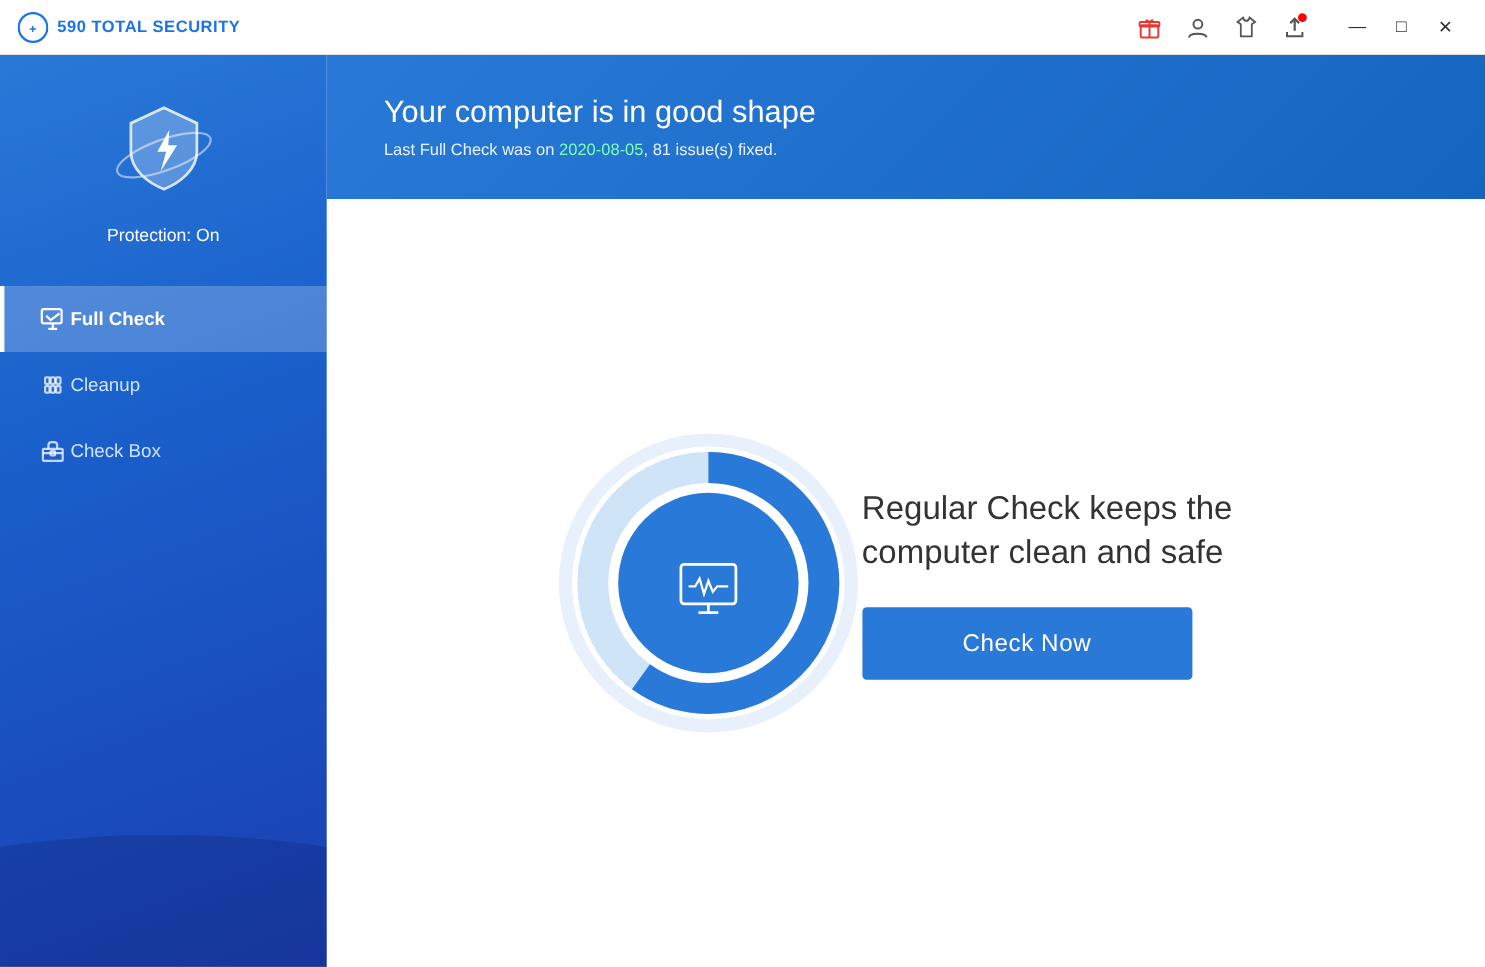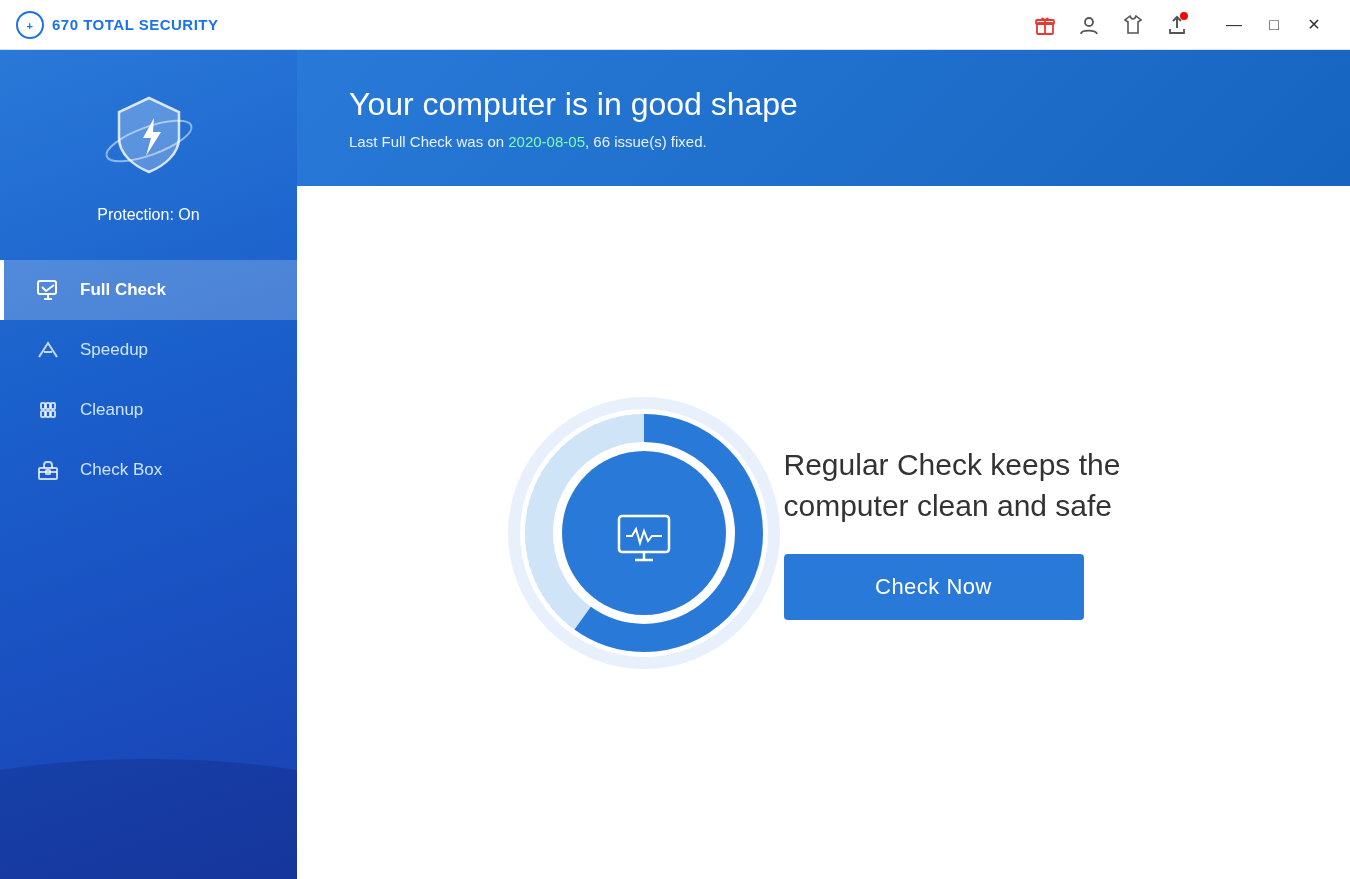--- a/index.html
+++ b/index.html
@@ -113,21 +113,21 @@
       margin-top: 6px;
     }
 
     .sidebar-nav {
       margin-top: 36px;
       width: 100%;
     }
     .nav-item {
       display: flex;
       align-items: center;
-      gap: 20px;
+      gap: 4px;
       padding: 18px 36px;
       color: #cde4ff;
       font-size: 17px;
       font-weight: 400;
       cursor: pointer;
       transition: background 0.2s;
     }
     .nav-item.active {
       background: rgba(255,255,255,0.22);
       color: #fff;
@@ -146,21 +146,21 @@
     }
 
     
     .content-header {
       background: linear-gradient(135deg, #2979d8, #1565c0);
       padding: 36px 52px 36px 52px;
       color: #fff;
       flex-shrink: 0;
     }
     .content-header h1 {
-      font-size: 32px;
+      font-size: 28px;
       font-weight: 400;
       margin-bottom: 10px;
     }
     .content-header .subtitle {
       font-size: 15px;
       color: rgba(255,255,255,0.9);
     }
     .content-header .date-link {
       color: #7effb2;
       font-weight: 500;
@@ -219,21 +219,21 @@
 </head>
 <body>
 
 <div class="title-bar">
   <div class="title-bar-left">
 
     <svg viewBox="0 0 28 28" fill="none">
       <circle cx="14" cy="14" r="13" stroke="#1a73e8" stroke-width="2" fill="none"></circle>
       <text x="14" y="19" text-anchor="middle" font-size="11" font-weight="700" fill="#1a73e8">+</text>
     </svg>
-    <span>670 TOTAL SECURITY</span>
+    <span>590 TOTAL SECURITY</span>
   </div>
   <div class="title-bar-right">
     <button class="title-btn" title="Gift">
 
       <svg width="22" height="22" viewBox="0 0 22 22" fill="none">
         <rect x="3" y="9" width="16" height="11" rx="1" stroke="#e53935" stroke-width="1.8" fill="none"></rect>
         <rect x="2" y="6" width="18" height="4" rx="1" stroke="#e53935" stroke-width="1.8" fill="none"></rect>
         <line x1="11" y1="6" x2="11" y2="20" stroke="#e53935" stroke-width="1.8"></line>
         <path d="M11 6 C11 6 8 3 8 5 C8 7 11 6 11 6Z" stroke="#e53935" stroke-width="1.5" fill="#e53935"></path>
         <path d="M11 6 C11 6 14 3 14 5 C14 7 11 6 11 6Z" stroke="#e53935" stroke-width="1.5" fill="#e53935"></path>
@@ -287,27 +287,20 @@
         <svg viewBox="0 0 24 24" fill="none" stroke="white" stroke-width="2">
           <rect x="2" y="3" width="18" height="13" rx="2"></rect>
           <line x1="8" y1="21" x2="16" y2="21"></line>
           <line x1="12" y1="16" x2="12" y2="21"></line>
           <polyline points="6 9 10 13 18 7" stroke="white" stroke-width="2" fill="none"></polyline>
         </svg>
         <span>Full Check</span>
       </div>
 
 
-      <div class="nav-item">
-        <svg viewBox="0 0 24 24" fill="none" stroke="rgba(255,255,255,0.75)" stroke-width="2">
-          <path d="M3 19 L12 5 L21 19"></path>
-          <line x1="8" y1="14" x2="16" y2="14"></line>
-        </svg>
-        <span>Speedup</span>
-      </div>
 
       <div class="nav-item">
         <svg viewBox="0 0 24 24" fill="none" stroke="rgba(255,255,255,0.75)" stroke-width="2">
           <rect x="5" y="5" width="4" height="6" rx="1"></rect>
           <rect x="10" y="5" width="4" height="6" rx="1"></rect>
           <rect x="15" y="5" width="4" height="6" rx="1"></rect>
           <rect x="5" y="13" width="4" height="6" rx="1"></rect>
           <rect x="10" y="13" width="4" height="6" rx="1"></rect>
           <rect x="15" y="13" width="4" height="6" rx="1"></rect>
         </svg>
@@ -324,21 +317,21 @@
         <span>Check Box</span>
       </div>
     </nav>
   </div>
 
   <div class="content">
 
     <div class="content-header">
       <h1>Your computer is in good shape</h1>
       <p class="subtitle">
-        <span>Last Full Check was on </span><span class="date-link">2020-08-05</span><span>, 66 issue(s) fixed.</span>
+        <span>Last Full Check was on </span><span class="date-link">2020-08-05</span><span>, 81 issue(s) fixed.</span>
       </p>
     </div>
 
     <div class="content-body">
 
       <div class="donut-wrap">
         <svg viewBox="0 0 280 280">
 
           <circle cx="140" cy="140" r="130" fill="none" stroke="#e8f0fc" stroke-width="12"></circle>
 

